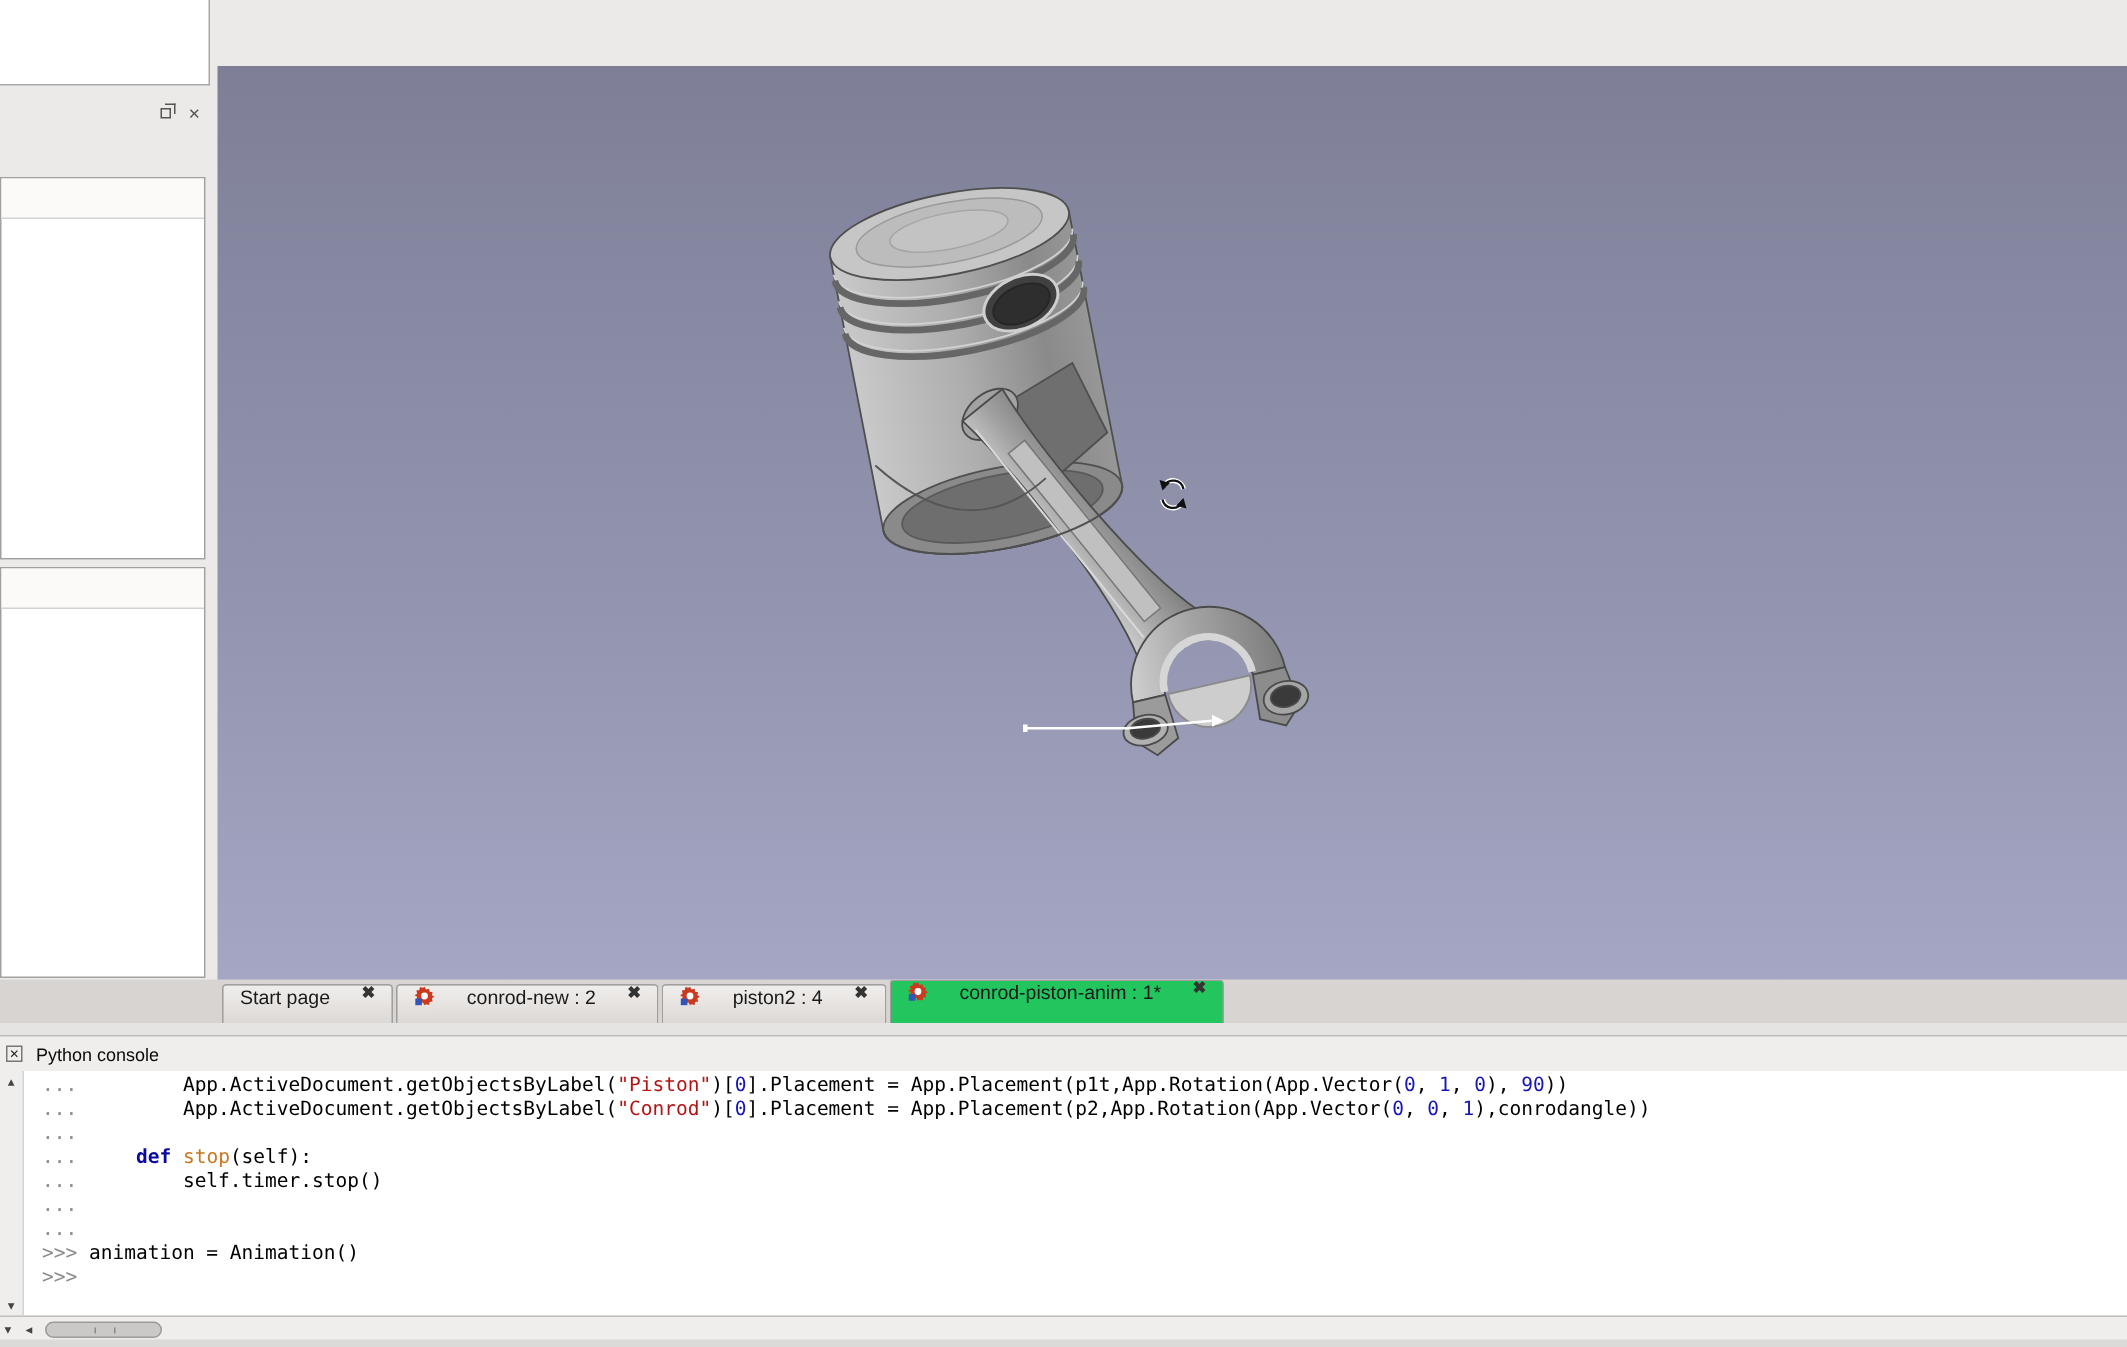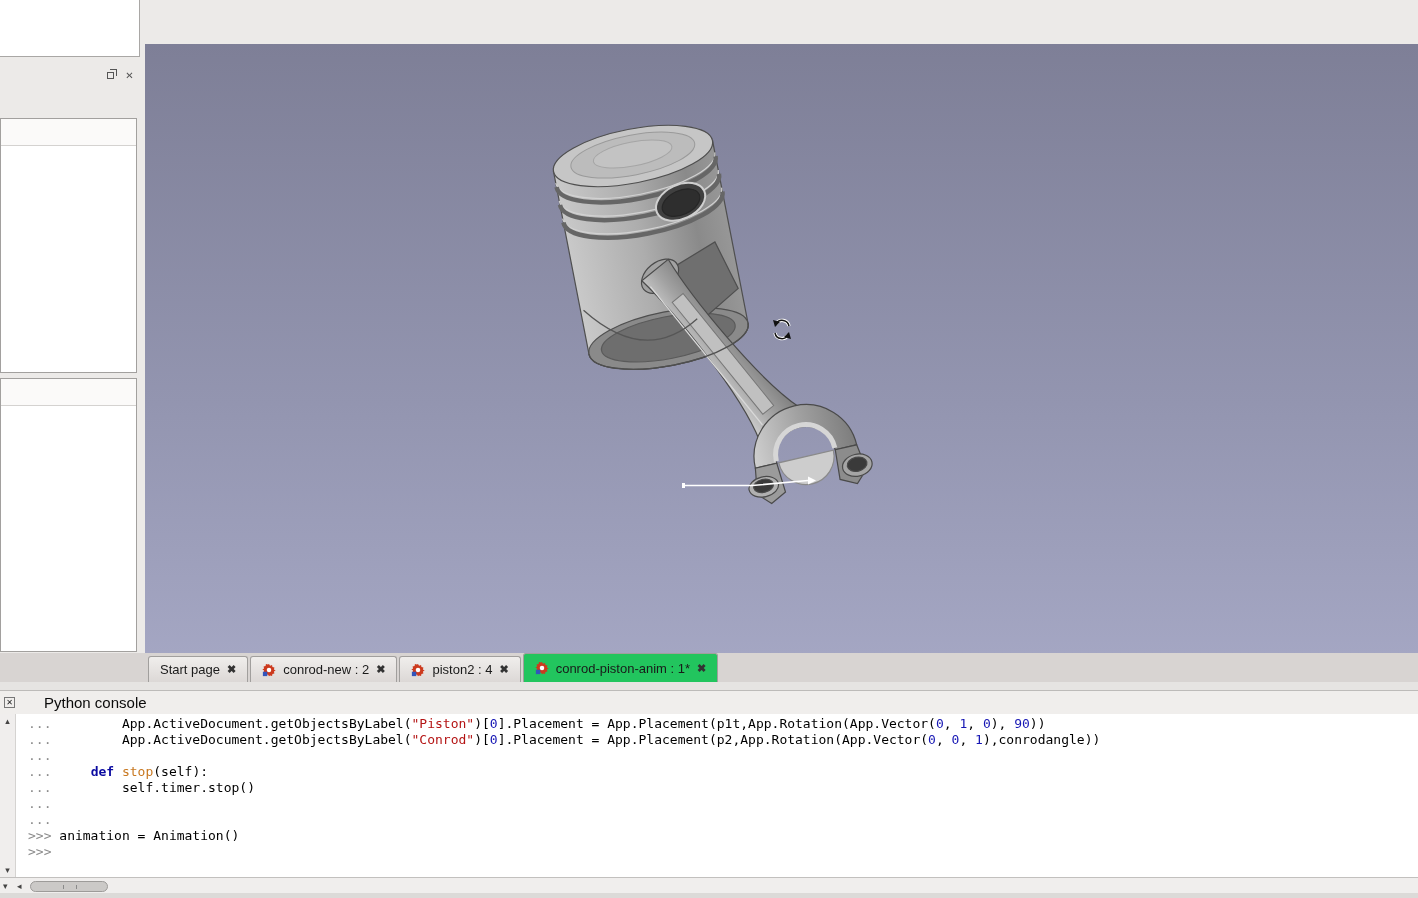--- a/index.html
+++ b/index.html
@@ -26,34 +26,34 @@
   
   .viewport { position:absolute; left:145px; top:0; width:1273px; height:653px;
               background:linear-gradient(180deg, var(--viewport-top,#7e7f97) 0%, #9395b0 55%, var(--viewport-bottom,#a7a9c6) 100%);margin-top:44px; }
   .viewport svg.model { position:absolute; left:0; top:0; }
   .fps { position:absolute; left:12px; top:626px; font-family:"DejaVu Sans Mono", monospace;
          font-size:13px; font-weight:bold; color:#33333d; letter-spacing:0.5px; }
 
   
   .tabbar { position:absolute; left:0; top:653px; width:1418px; height:29px; background:#d8d4d2;
             display:flex; align-items:flex-end; padding-left:148px; }
-  .tab { display:inline-flex; align-items:center; gap:7px; padding:0 11px; height:26px; margin-right:2px;
+  .tab { display:inline-flex; align-items:flex-start; gap:21px; padding:0 11px; height:26px; margin-right:2px;
          background:linear-gradient(#f0eeec,#dcd8d6); border:1px solid #a19f9d; border-bottom:none;
          border-radius:3px 3px 0 0; font-size:13px; color:#1a1a1a; cursor:default; white-space:nowrap; }
   .tab.active { background:#22c55e; height:29px; }
   .tab-close { font-size:11px; font-weight:bold; color:#333; line-height:1; }
   .doc-icon { width:14px; height:14px; display:inline-block; }
 
   
   .splitter { position:absolute; left:0; top:682px; width:1418px; height:8px; background:#e6e4e2; }
   .console-header { position:absolute; left:0; top:690px; width:1418px; height:24px; background:#f0eeec;
                     border-top:1px solid #bdbbb9; display:flex; align-items:center; }
   .console-close { width:11px; height:11px; border:1px solid #777; margin-left:4px; margin-right:9px;
                    font-size:8px; line-height:9px; text-align:center; color:#222; }
-  .console-title { font-size:15px; color:#0a0a0a;margin-left:20px; }
+  .console-title { font-size:12px; color:#0a0a0a; }
   .console-body { position:absolute; left:0; top:714px; width:1418px; height:163px; background:#ffffff; }
   .vscroll { position:absolute; left:0; top:0; width:16px; height:163px; background:#f0eeed;
              border-right:1px solid #d5d3d1; }
   .vscroll .arr { position:absolute; left:0; width:15px; text-align:center; font-size:9px; color:#444; }
   .vscroll .up { top:2px; }
   .vscroll .down { bottom:2px; }
   .code { position:absolute; left:28px; top:2px; right:0; font-family:"DejaVu Sans Mono", monospace;
           font-size:13px; line-height:16px; }
   .code-line { white-space:pre; }
   .tok-p { color:var(--prompt,#8c8c8c); }

